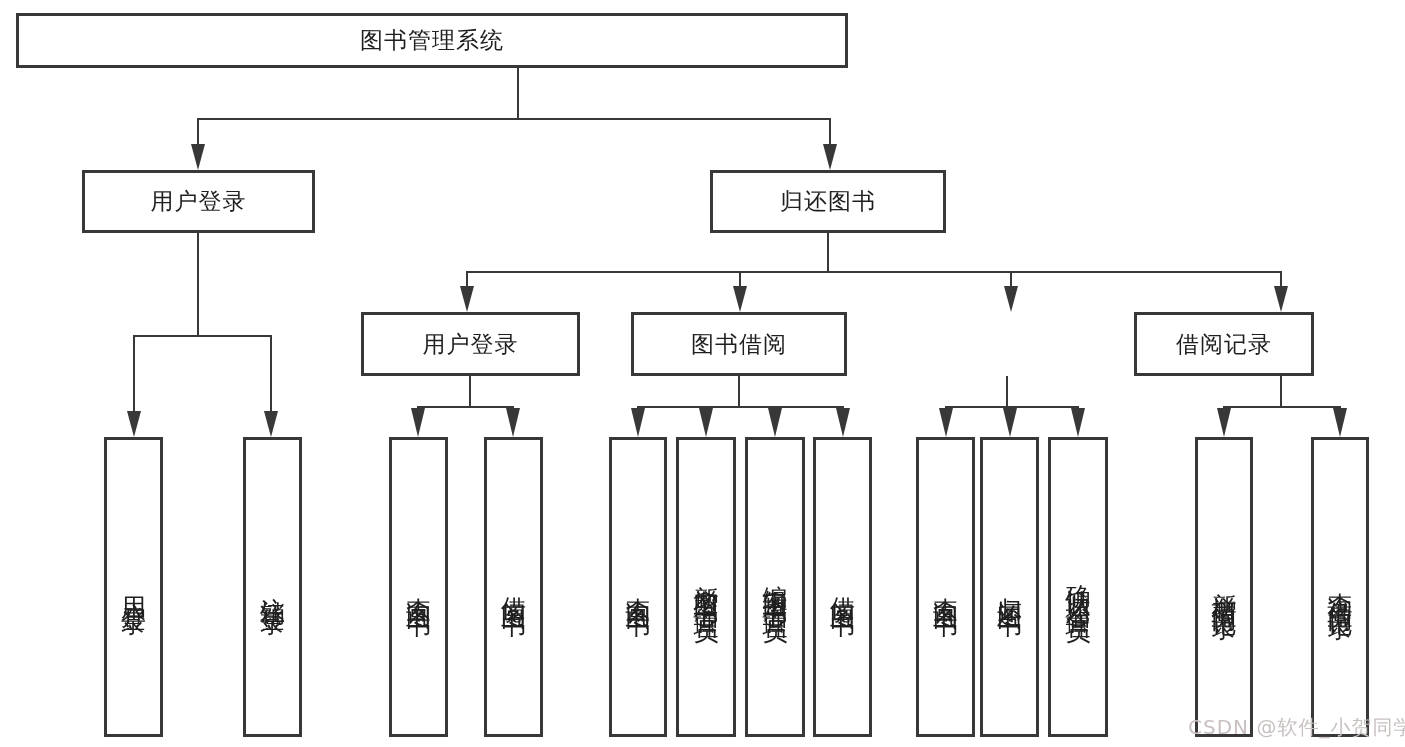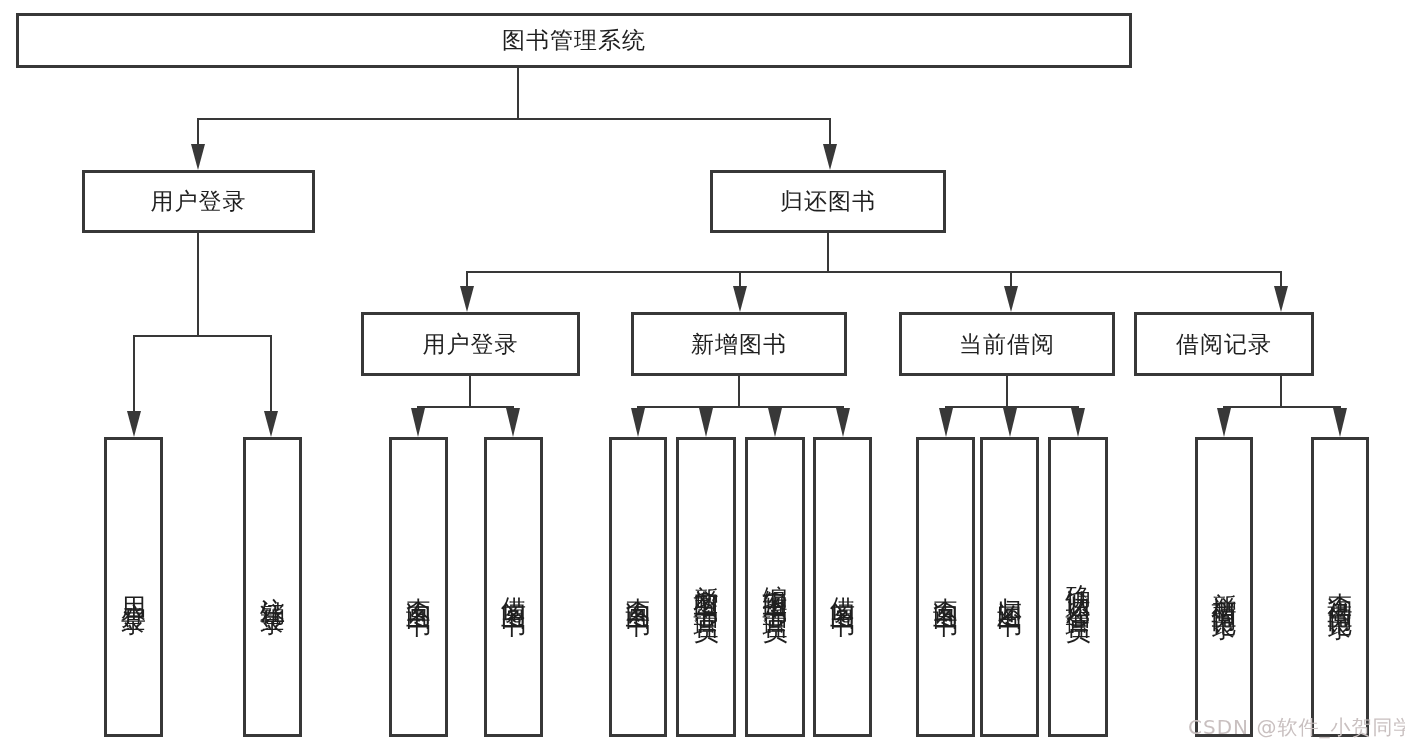--- a/index.html
+++ b/index.html
@@ -66,21 +66,21 @@
     letter-spacing: 1px;
     color: var(--wm);
     white-space: nowrap;
   }
 </style>
 </head>
 <body>
 
 <div class="canvas">
 
-  <div class="node" style="left:16px; top:13px; width:1116px; height:55px;">
+  <div class="node" style="left:16px; top:13px; width:832px; height:55px;">
     <span>图书管理系统</span>
   </div>
 
   <div class="vline" style="left:517px; top:68px; height:52px;"></div>
   <div class="hline" style="left:197px; top:118px; width:634px;"></div>
   <div class="vline" style="left:197px; top:118px; height:28px;"></div>
   <div class="vline" style="left:829px; top:118px; height:28px;"></div>
   <div class="arrow" style="left:191px; top:144px;"></div>
   <div class="arrow" style="left:823px; top:144px;"></div>
 
@@ -106,24 +106,21 @@
   <div class="vline" style="left:1280px; top:271px; height:20px;"></div>
   <div class="arrow" style="left:460px; top:286px;"></div>
   <div class="arrow" style="left:733px; top:286px;"></div>
   <div class="arrow" style="left:1004px; top:286px;"></div>
   <div class="arrow" style="left:1274px; top:286px;"></div>
 
   <div class="node" style="left:361px; top:312px; width:219px; height:64px;">
     <span>用户登录</span>
   </div>
   <div class="node" style="left:631px; top:312px; width:216px; height:64px;">
-    <span>新增图书</span>
-  </div>
-  <div class="node" style="left:899px; top:312px; width:216px; height:64px;">
-    <span>当前借阅</span>
+    <span>图书借阅</span>
   </div>
   <div class="node" style="left:1134px; top:312px; width:180px; height:64px;">
     <span>借阅记录</span>
   </div>
 
   <div class="vline" style="left:469px; top:376px; height:32px;"></div>
   <div class="hline" style="left:417px; top:406px; width:97px;"></div>
   <div class="arrow long" style="left:411px; top:408px;"></div>
   <div class="arrow long" style="left:506px; top:408px;"></div>
 

